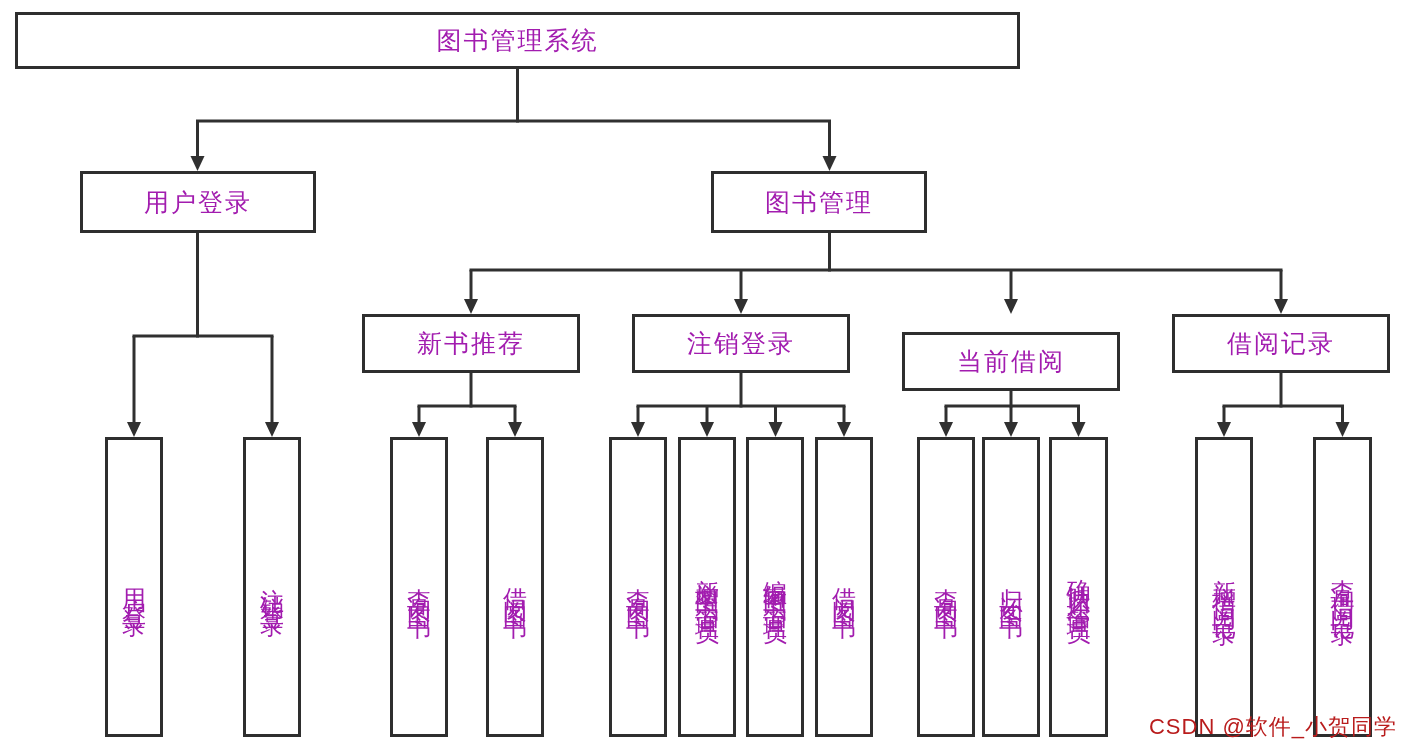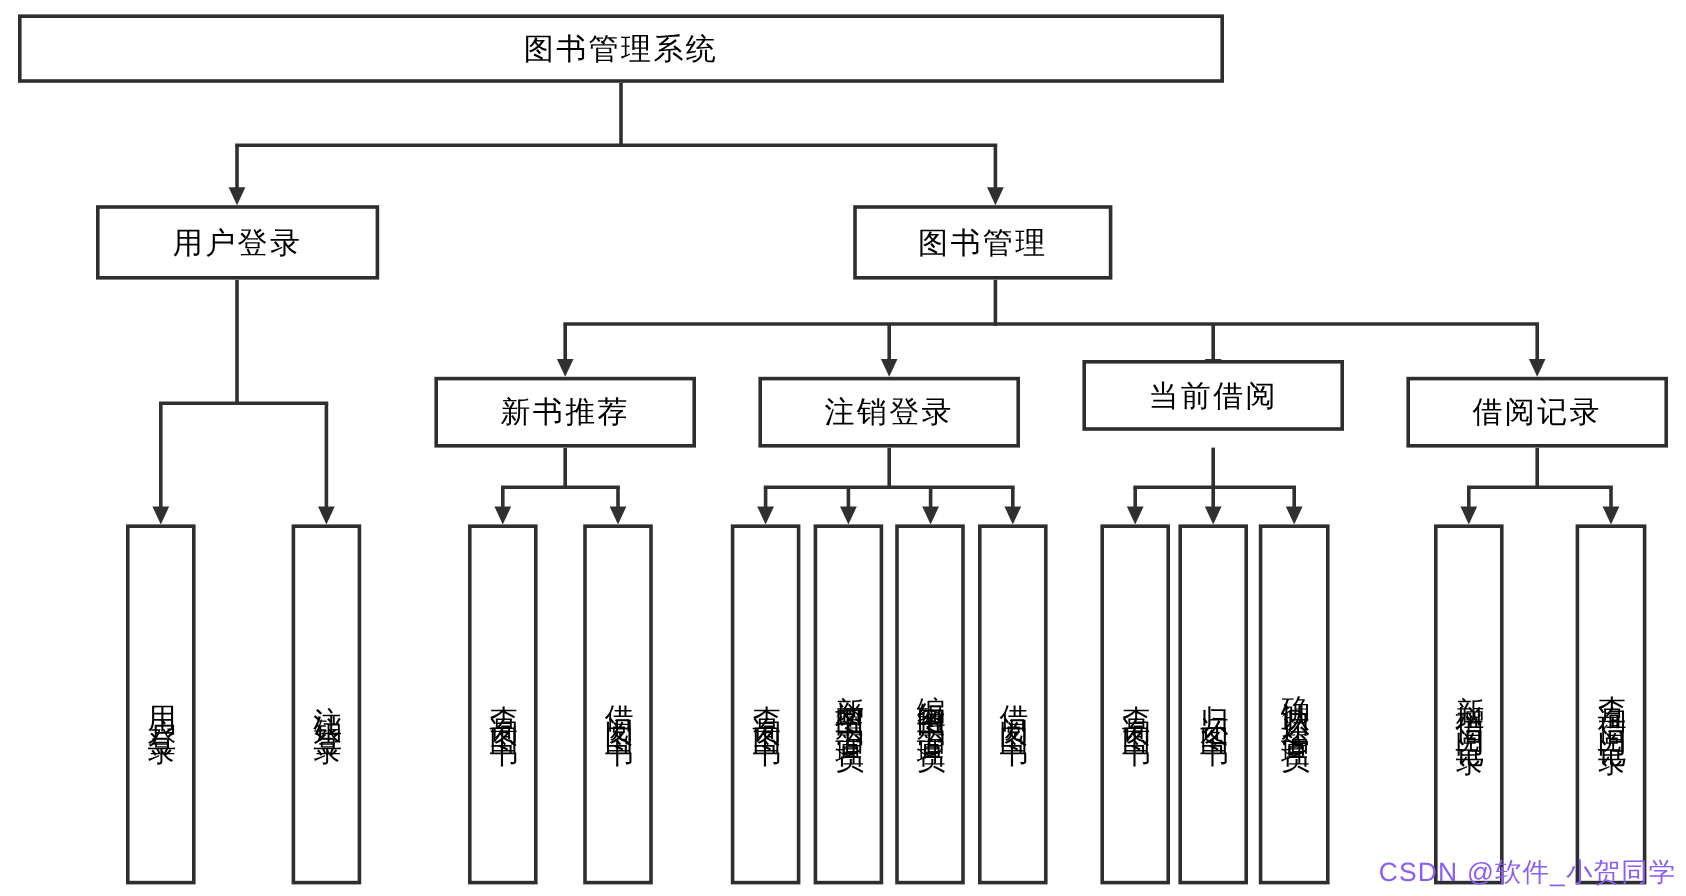--- a/index.html
+++ b/index.html
@@ -21,21 +21,21 @@
     width: 1405px; height: 747px;
   }
   .bx {
     position: absolute;
     box-sizing: border-box;
     border: 3px solid #2e2e2e;
     background: #ffffff;
     display: flex;
     align-items: center;
     justify-content: center;
-    color: #000000;
+    color: #a21caf;
   }
   .hlabel {
     font-size: 25px;
     letter-spacing: 2px;
     white-space: nowrap;
   }
   .vlabel {
     writing-mode: vertical-rl;
     text-orientation: mixed;
     font-size: 24px;
@@ -45,21 +45,21 @@
   }
   .vlabel.dense { letter-spacing: 6px; }
 
   
   .n-root  { left: 15px;   top: 12px;  width: 1005px; height: 57px; }
   .n-l2a   { left: 80px;   top: 171px; width: 236px;  height: 62px; }
   .n-l2b   { left: 711px;  top: 171px; width: 216px;  height: 62px; }
 
   .n-l3a   { left: 362px;  top: 314px; width: 218px;  height: 59px; }
   .n-l3b   { left: 632px;  top: 314px; width: 218px;  height: 59px; }
-  .n-l3c   { left: 902px;  top: 300px; width: 218px;  height: 59px; }
+  .n-l3c   { left: 902px;  top: 332px; width: 218px;  height: 59px; }
   .n-l3d   { left: 1172px; top: 314px; width: 218px;  height: 59px; }
 
   .leaf    { top: 437px; height: 300px; width: 58px; }
   .n-a1 { left: 105px; }
   .n-a2 { left: 243px; }
   .n-b1 { left: 390px; }
   .n-b2 { left: 486px; }
   .n-c1 { left: 609px; }
   .n-c2 { left: 678px; }
   .n-c3 { left: 746px; }
@@ -68,21 +68,21 @@
   .n-d2 { left: 982px; }
   .n-d3 { left: 1049px; width: 59px; }
   .n-e1 { left: 1195px; }
   .n-e2 { left: 1313px; width: 59px; }
 
   .watermark {
     position: absolute;
     top: 712px;
     right: 8px;
     font-size: 22px;
-    color: #8b5cf6;
+    color: #b91c1c;
     letter-spacing: 1px;
     white-space: nowrap;
     z-index: 5;
     margin-left: 38px;
   }
 </style>
 </head>
 <body>
 
 <div class="stage">

